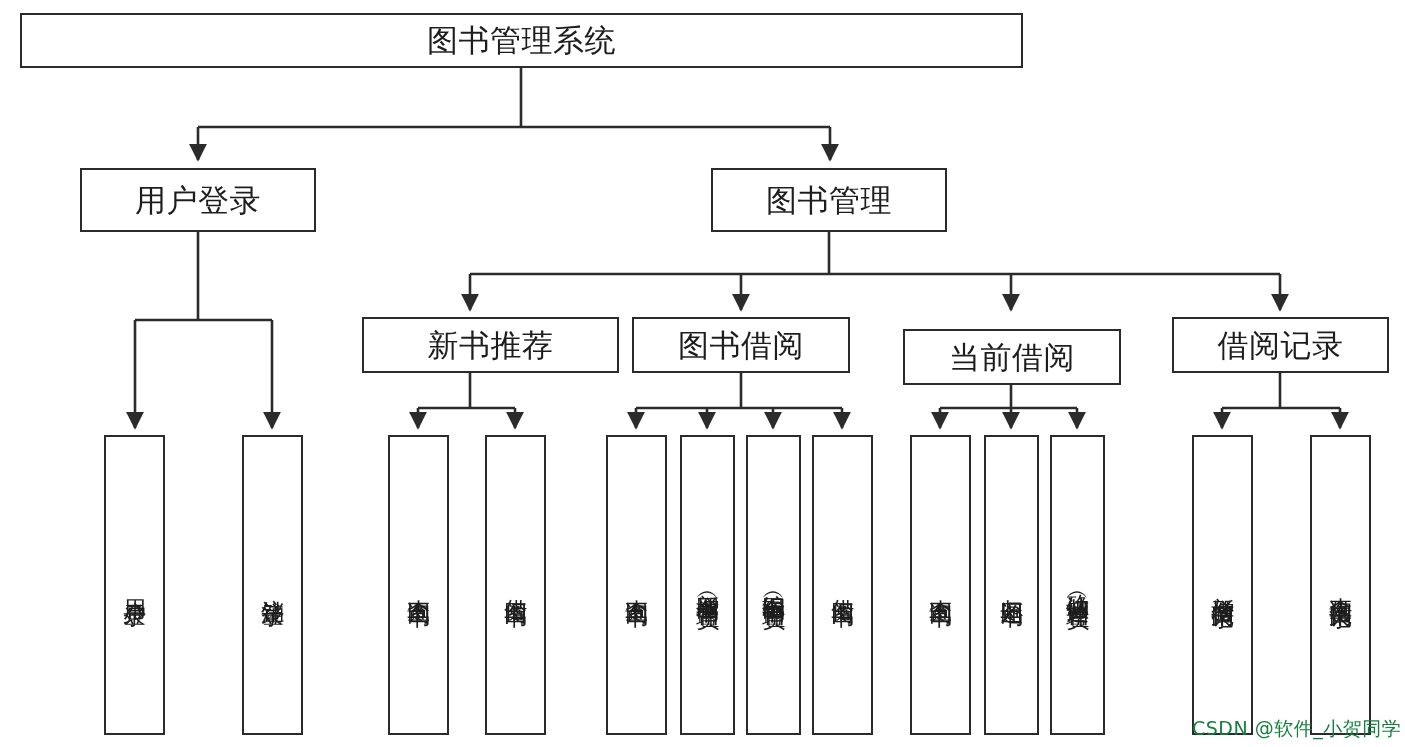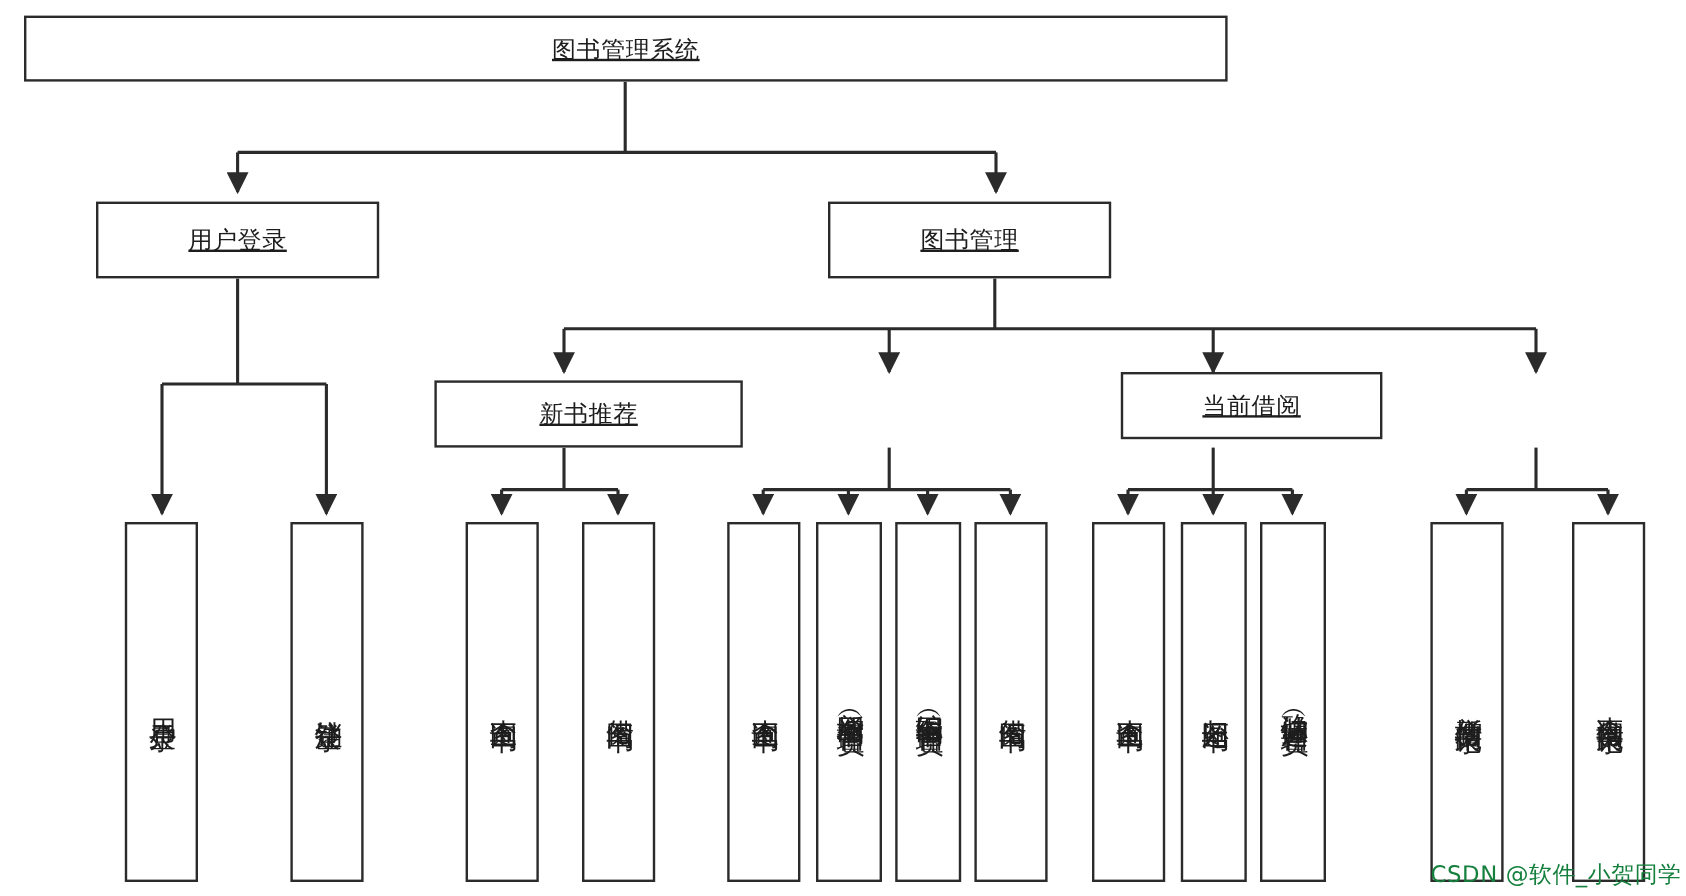--- a/index.html
+++ b/index.html
@@ -28,25 +28,24 @@
     position: absolute;
     box-sizing: border-box;
     border: 2px solid #2b2b2b;
     background: #ffffff;
     display: flex;
     align-items: center;
     justify-content: center;
     color: #1d1d1d;
   }
   .node .label-h {
-    font-size: 20px;
+    font-size: 31px;
     line-height: 1.1;
     letter-spacing: 0.5px;
     white-space: nowrap;
-    text-decoration: underline;
   }
   .node.leaf {
     align-items: center;
     justify-content: center;
   }
   .node.leaf .label-v {
     writing-mode: vertical-rl;
     text-orientation: upright;
     font-size: 23px;
     line-height: 1.28;
@@ -117,29 +116,35 @@
     </g>
   </svg>
 
   <div class="node" style="left:20px; top:13px; width:1003px; height:55px;">
     <span class="label-h">图书管理系统</span>
   </div>
 
   <div class="node" style="left:80px; top:168px; width:236px; height:64px;">
     <span class="label-h">用户登录</span>
   </div>
-  <div class="node" style="left:690px; top:168px; width:236px; height:64px;">
+  <div class="node" style="left:711px; top:168px; width:236px; height:64px;">
     <span class="label-h">图书管理</span>
   </div>
 
   <div class="node" style="left:362px; top:317px; width:257px; height:56px;">
     <span class="label-h">新书推荐</span>
   </div>
-  <div class="node" style="left:903px; top:310px; width:218px; height:56px;margin-left:31px;">
+  <div class="node" style="left:632px; top:317px; width:218px; height:56px;">
+    <span class="label-h">图书借阅</span>
+  </div>
+  <div class="node" style="left:903px; top:329px; width:218px; height:56px;">
     <span class="label-h">当前借阅</span>
+  </div>
+  <div class="node" style="left:1172px; top:317px; width:217px; height:56px;">
+    <span class="label-h">借阅记录</span>
   </div>
 
   <div class="node leaf" style="left:104px; top:435px; width:61px; height:300px;">
     <span class="label-v">用户登录</span>
   </div>
   <div class="node leaf" style="left:242px; top:435px; width:61px; height:300px;">
     <span class="label-v">注销登录</span>
   </div>
   <div class="node leaf" style="left:388px; top:435px; width:61px; height:300px;">
     <span class="label-v">查询图书</span>

